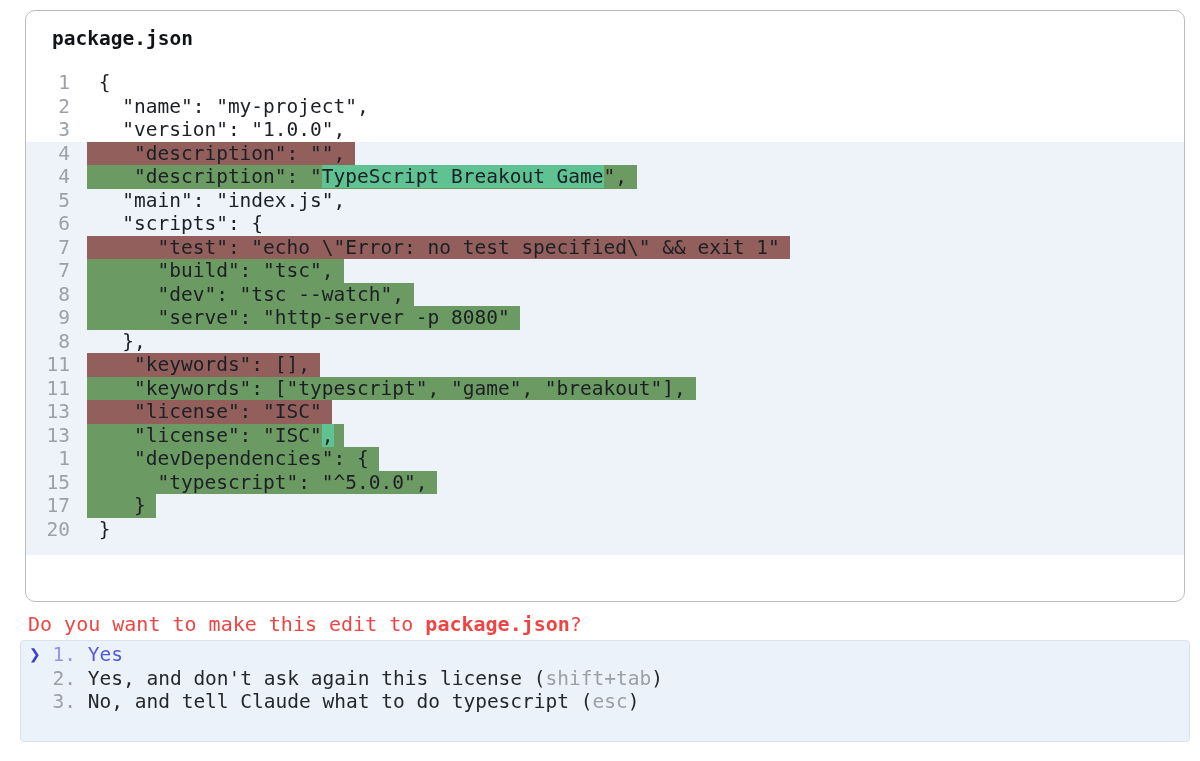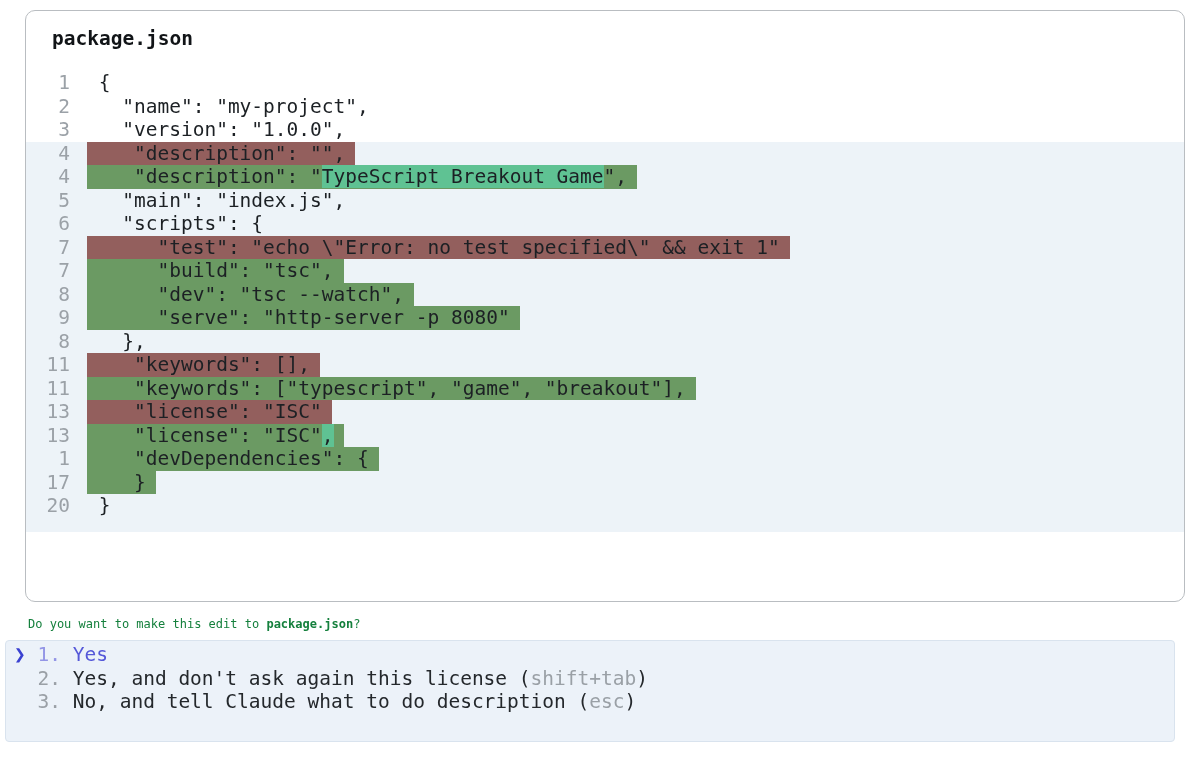--- a/index.html
+++ b/index.html
@@ -42,25 +42,25 @@
   .zone-white{background:#ffffff;}
   .zone-blue{background:var(--diff_bg);}
   .gutter{width:44px;flex:none;text-align:right;color:var(--gutter_text);}
   .content{margin-left:17px;color:var(--code_text);}
   .hl-removed{background:var(--removed_bg);padding-right:10px;display:inline-block;height:23.5px;}
   .hl-added{background:var(--added_bg);padding-right:10px;display:inline-block;height:23.5px;}
   .hl-word{background:var(--added_word_bg);}
   .filler{height:14px;}
   .prompt{
     position:absolute;left:28px;top:612px;height:24px;line-height:24px;
-    font-size:12px;color:#15803d;white-space:pre;
+    font-size:20px;color:#ef4444;white-space:pre;
   }
   .prompt .fname{font-weight:bold;}
   .options{
-    position:absolute;left:5px;top:640px;width:1170px;height:102px;
+    position:absolute;left:20px;top:640px;width:1170px;height:102px;
     background:var(--options_bg);
     border:1px solid var(--options_border);border-radius:4px;
     padding:2px 0 0 8px;
   }
   .opt-row{
     height:23.5px;line-height:23.5px;font-size:19.5px;white-space:pre;cursor:default;
   }
   .marker{color:var(--selected_arrow);}
   .num-selected{color:var(--selected_number);}
   .num-dim{color:var(--option_number);}
@@ -85,26 +85,27 @@
         <div class="row zone-blue"><span class="gutter">7</span><span class="content"><span class="hl-removed">      "test": "echo \"Error: no test specified\" &amp;&amp; exit 1"</span></span></div>
         <div class="row zone-blue"><span class="gutter">7</span><span class="content"><span class="hl-added">      "build": "tsc",</span></span></div>
         <div class="row zone-blue"><span class="gutter">8</span><span class="content"><span class="hl-added">      "dev": "tsc --watch",</span></span></div>
         <div class="row zone-blue"><span class="gutter">9</span><span class="content"><span class="hl-added">      "serve": "http-server -p 8080"</span></span></div>
         <div class="row zone-blue"><span class="gutter">8</span><span class="content">   },</span></div>
         <div class="row zone-blue"><span class="gutter">11</span><span class="content"><span class="hl-removed">    "keywords": [],</span></span></div>
         <div class="row zone-blue"><span class="gutter">11</span><span class="content"><span class="hl-added">    "keywords": ["typescript", "game", "breakout"],</span></span></div>
         <div class="row zone-blue"><span class="gutter">13</span><span class="content"><span class="hl-removed">    "license": "ISC"</span></span></div>
         <div class="row zone-blue"><span class="gutter">13</span><span class="content"><span class="hl-added">  <span>  "license": "ISC"</span><span class="hl-word">,</span></span></span></div>
         <div class="row zone-blue"><span class="gutter">1</span><span class="content"><span class="hl-added">    "devDependencies": {</span></span></div>
+        <div class="row zone-blue"><span class="gutter">15</span><span class="content"><span class="hl-added">      "typescript": "^5.0.0",</span></span></div>
         <div class="row zone-blue"><span class="gutter">17</span><span class="content"><span class="hl-added">    }</span></span></div>
         <div class="row zone-blue"><span class="gutter">20</span><span class="content"> }</span></div>
       </div>
     <div class="filler zone-blue"></div>
   </div>
 </div>
 
 <div class="prompt"><span>Do you want to make this edit to </span><span class="fname">package.json</span><span>?</span></div>
 
 <div class="options" id="options-menu">
     <div class="opt-row"><span class="marker">❯ </span><span class="num-selected">1. </span><span class="c-selected">Yes</span></div>
     <div class="opt-row"><span class="marker">  </span><span class="num-dim">2. </span><span class="c-normal">Yes, and don't ask again this license (</span><span class="c-dim">shift+tab</span><span class="c-normal">)</span></div>
-    <div class="opt-row"><span class="marker">  </span><span class="num-dim">3. </span><span class="c-normal">No, and tell Claude what to do description (</span><span class="c-dim">esc</span><span class="c-normal">)</span></div>
+    <div class="opt-row"><span class="marker">  </span><span class="num-dim">3. </span><span class="c-normal">No, and tell Claude what to do typescript (</span><span class="c-dim">esc</span><span class="c-normal">)</span></div>
   </div>
 
 </body></html>

